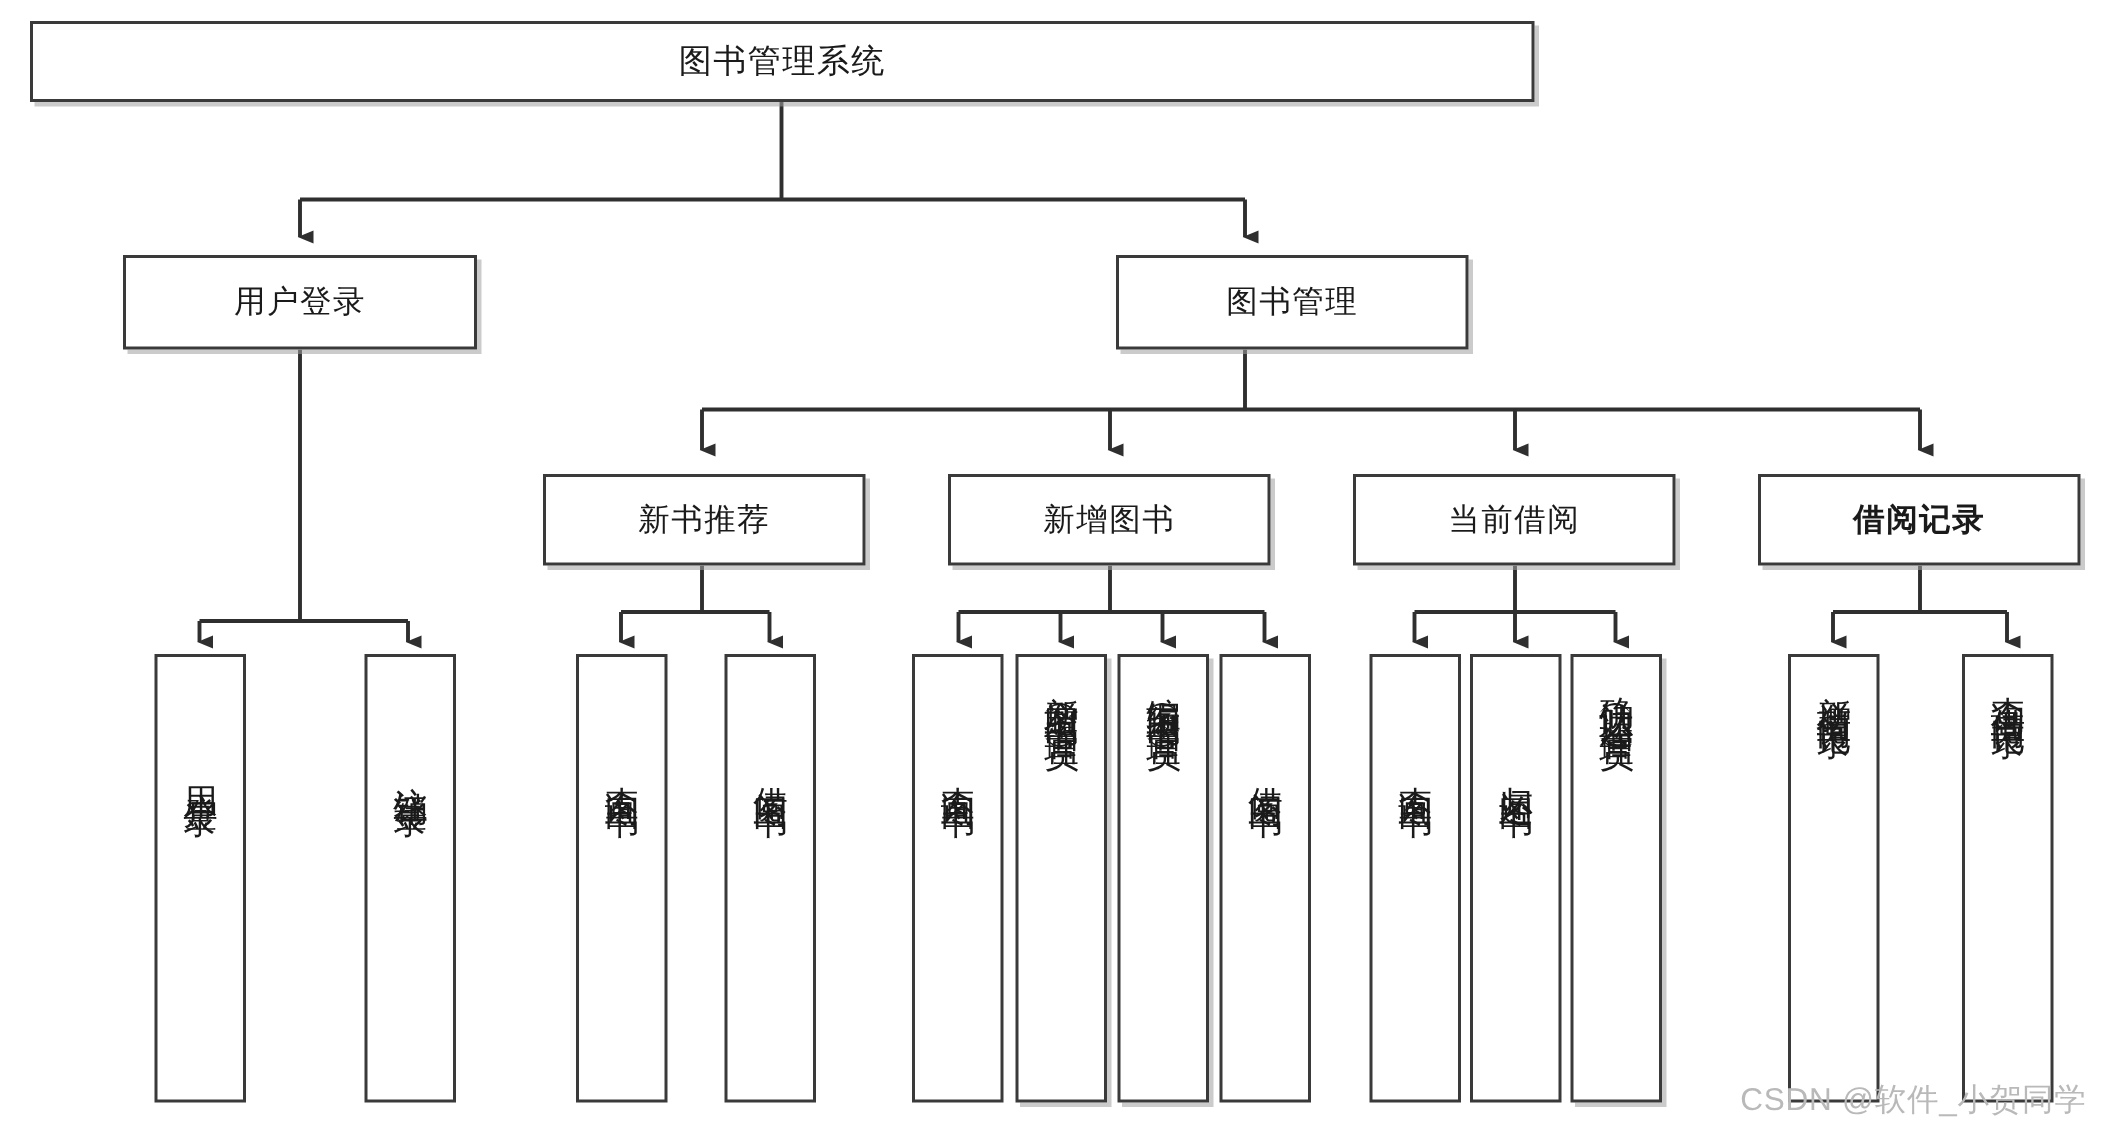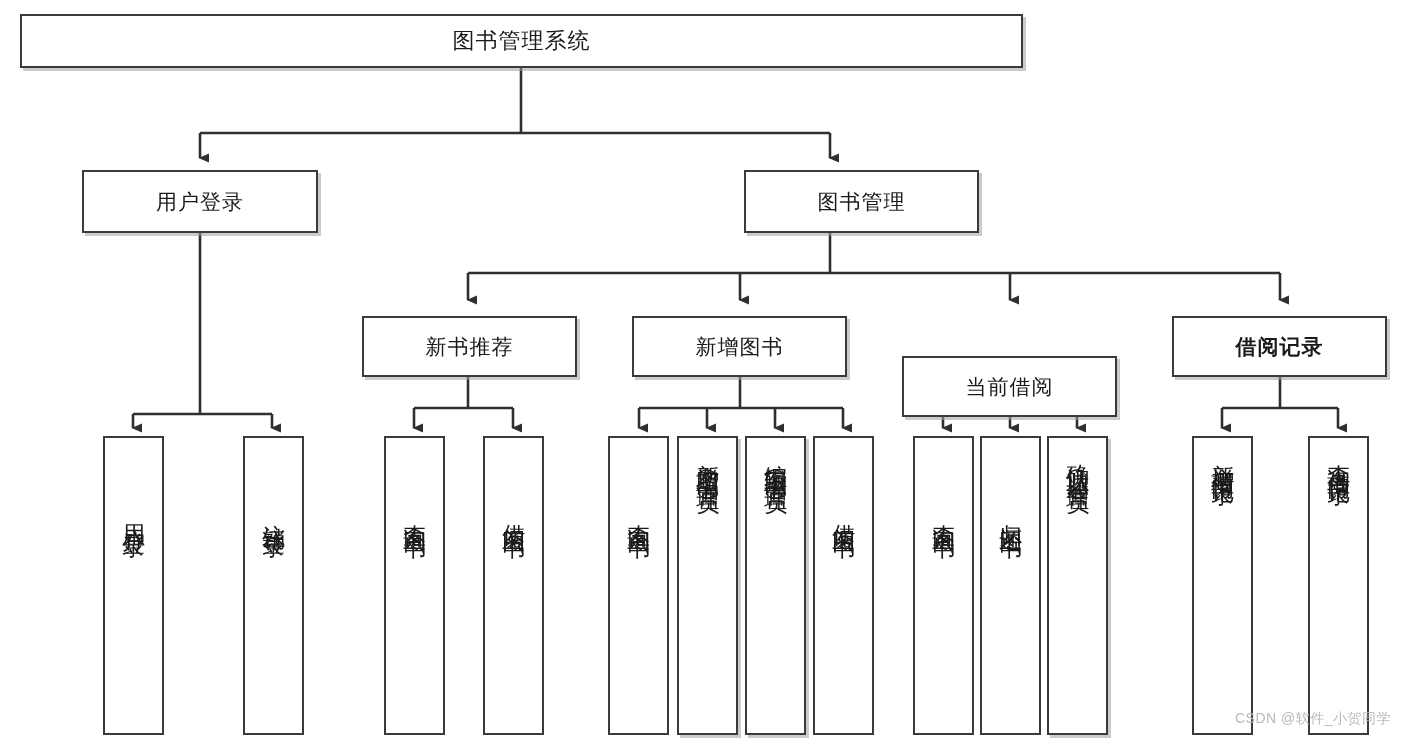--- a/index.html
+++ b/index.html
@@ -43,22 +43,22 @@
     line-height:1.02;
     letter-spacing:4px;
     white-space:normal;
     max-height:280px;
   }
   .node.vert.mid .lbl{ margin-top:60px; }
   .node.vert.tall .lbl{ margin-top:0px; }
 
   #watermark{
     position:absolute;
-    right:14px;bottom:19px;
-    font-size:14px;
+    right:14px;bottom:0;
+    font-size:21px;
     color:#b9b9b9;
     letter-spacing:0.5px;
     white-space:nowrap;
     pointer-events:none;
   }
 </style>
 </head>
 <body>
 
 <div id="stage">
@@ -123,21 +123,21 @@
   <div class="node horiz shadowed" style="left:744px;top:170px;width:235px;height:63px;">
     <span class="lbl">图书管理</span>
   </div>
 
   <div class="node horiz shadowed" style="left:362px;top:316px;width:215px;height:61px;">
     <span class="lbl">新书推荐</span>
   </div>
   <div class="node horiz shadowed" style="left:632px;top:316px;width:215px;height:61px;">
     <span class="lbl">新增图书</span>
   </div>
-  <div class="node horiz shadowed" style="left:902px;top:316px;width:215px;height:61px;margin-top:40px;">
+  <div class="node horiz shadowed" style="left:902px;top:316px;width:215px;height:61px;">
     <span class="lbl">当前借阅</span>
   </div>
   <div class="node horiz shadowed" style="left:1172px;top:316px;width:215px;height:61px;font-weight:bold;">
     <span class="lbl">借阅记录</span>
   </div>
 
   <div class="node vert mid" style="left:103px;top:436px;width:61px;height:299px;">
     <span class="lbl">用户登录</span>
   </div>
   <div class="node vert mid" style="left:243px;top:436px;width:61px;height:299px;">

